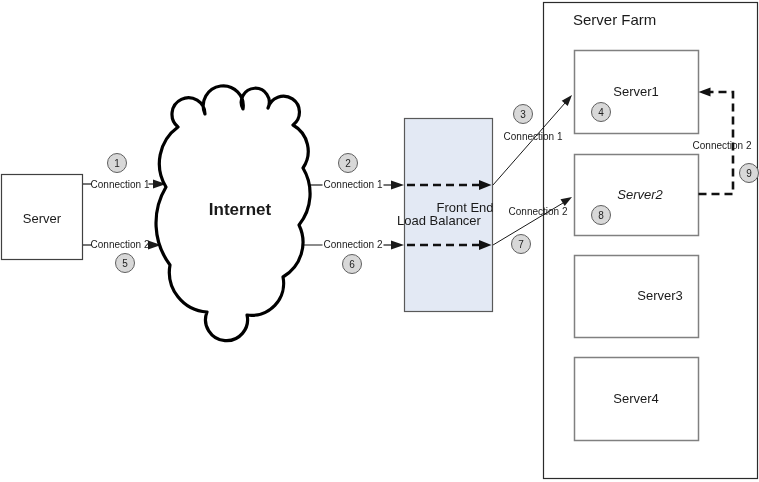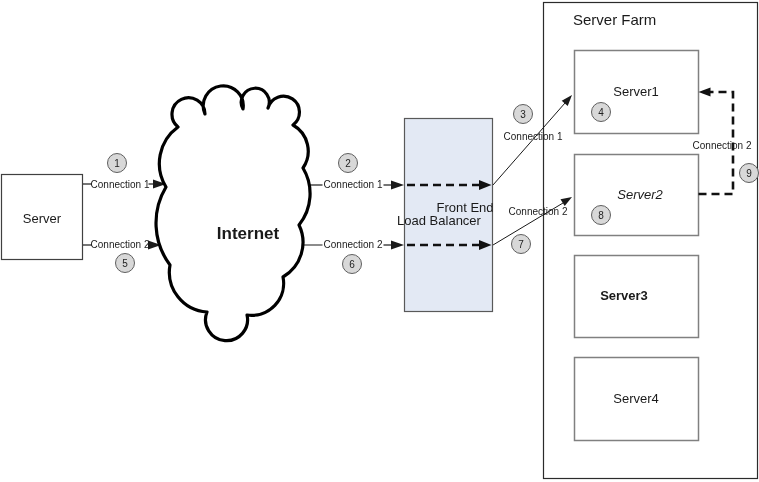--- a/index.html
+++ b/index.html
@@ -101,30 +101,30 @@
     <path d="M 407 185 H 479" stroke="#111111" stroke-width="2.6" stroke-dasharray="8 5"></path>
     <polygon points="479,180 491.5,185 479,190" fill="#111111"></polygon>
     <path d="M 407 245 H 479" stroke="#111111" stroke-width="2.6" stroke-dasharray="8 5"></path>
     <polygon points="479,240 491.5,245 479,250" fill="#111111"></polygon>
 
     <path d="M 698.5 194 H 733 V 92 H 710" fill="none" stroke="#111111" stroke-width="2.6" stroke-dasharray="8 5"></path>
     <polygon points="698.5,92 710.5,87.5 710.5,96.5" fill="#111111"></polygon>
   </svg>
 
   <div class="lbl lbl-node" style="left:42px; top:219px;">Server</div>
-  <div class="lbl lbl-internet" style="left:248px; top:210px;margin-top:24px;">Internet</div>
+  <div class="lbl lbl-internet" style="left:240px; top:210px;">Internet</div>
 
   <div class="lbl lbl-node" style="left:448px; top:208px;margin-left:17px;">Front End</div>
   <div class="lbl lbl-node" style="left:439px; top:221px;">Load Balancer</div>
 
   <div class="lbl-farm-title" style="left:573px; top:11px;">Server Farm</div>
 
   <div class="lbl lbl-node" style="left:636px; top:92px;">Server1</div>
   <div class="lbl lbl-node" style="left:640px; top:195px;font-style:italic;">Server2</div>
-  <div class="lbl lbl-node" style="left:624px; top:296px;font-weight:bold;">Server3</div>
+  <div class="lbl lbl-node" style="left:660px; top:296px;">Server3</div>
   <div class="lbl lbl-node" style="left:636px; top:399px;">Server4</div>
 
   <div class="lbl" style="left:120px; top:184px;">Connection 1</div>
   <div class="lbl" style="left:120px; top:244px;">Connection 2</div>
   <div class="lbl" style="left:353px; top:184px;">Connection 1</div>
   <div class="lbl" style="left:353px; top:244px;">Connection 2</div>
   <div class="lbl" style="left:533px; top:136px;">Connection 1</div>
   <div class="lbl" style="left:538px; top:211px;">Connection 2</div>
   <div class="lbl" style="left:722px; top:145px;">Connection 2</div>
 

